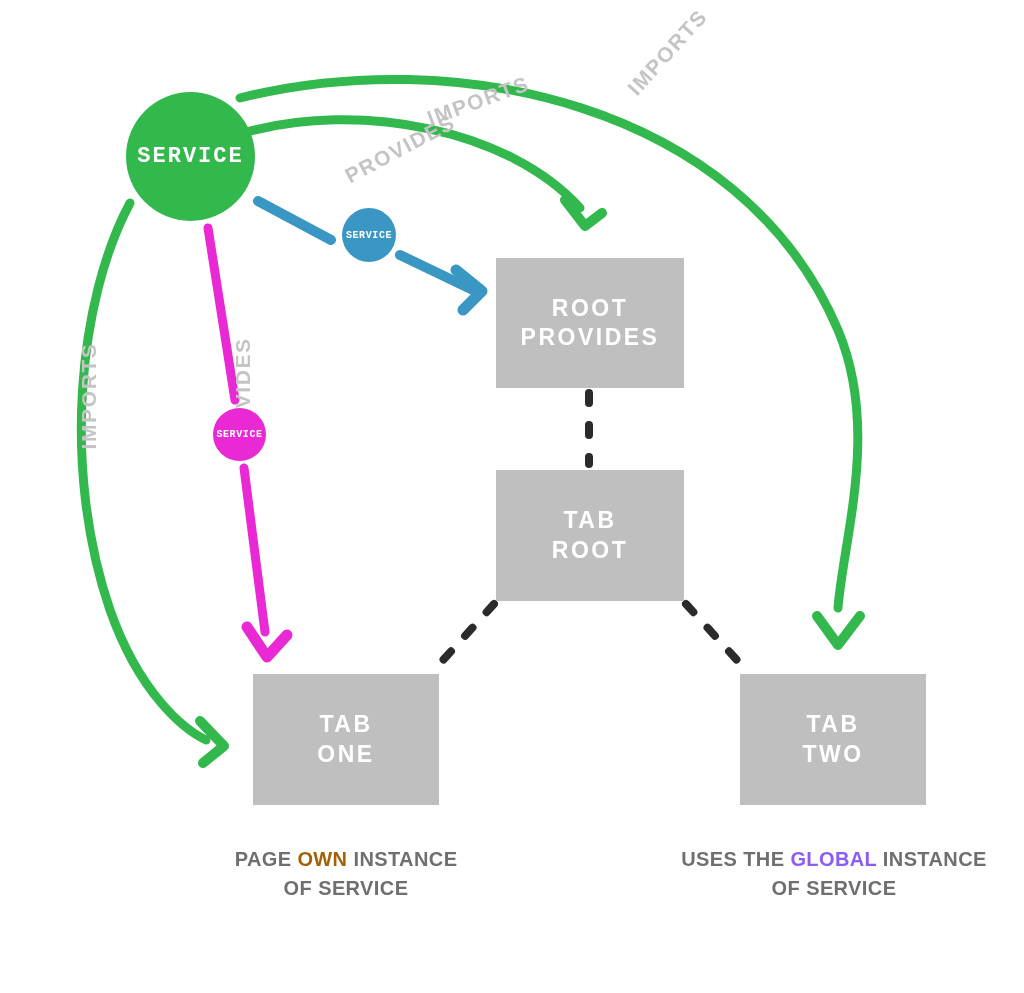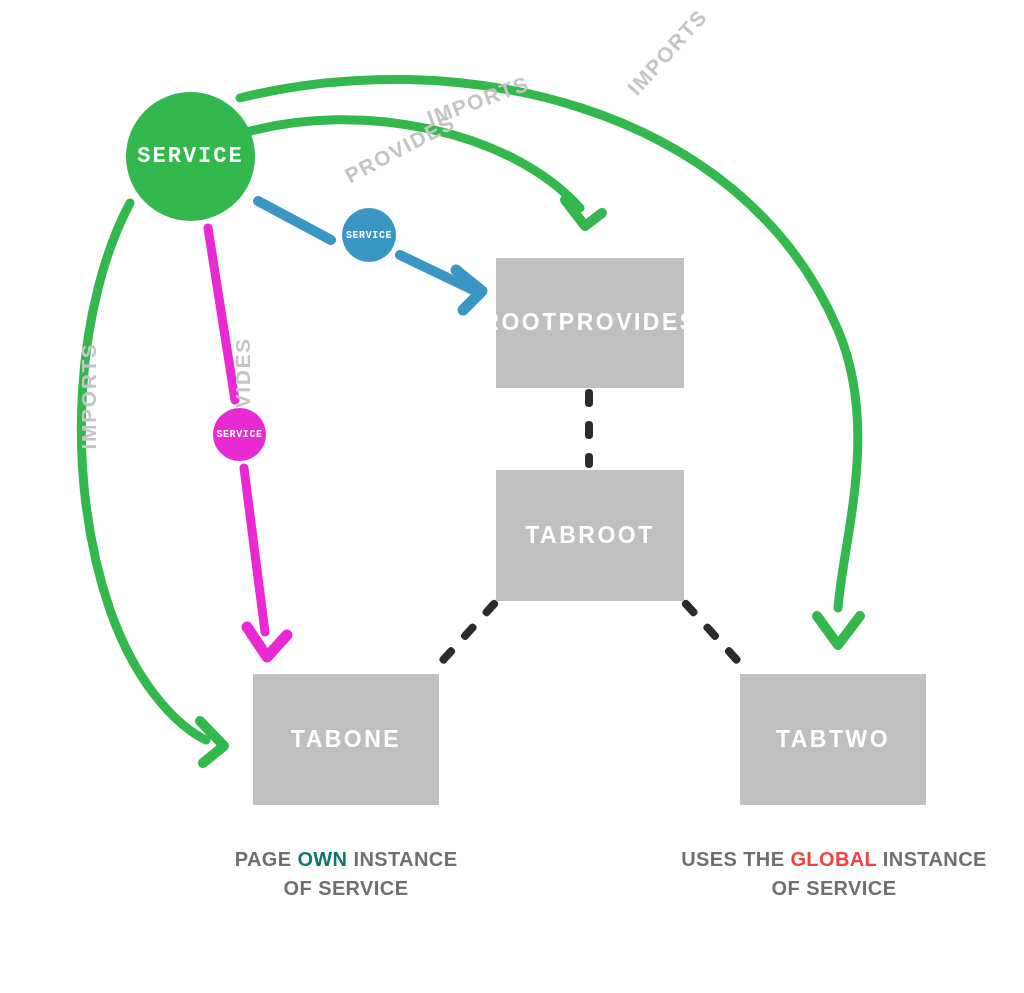--- a/index.html
+++ b/index.html
@@ -24,21 +24,21 @@
     top: 0;
     width: 1024px;
     height: 993px;
   }
 
   
   .node-box {
     position: absolute;
     background: #bfbfbf;
     display: flex;
-    flex-direction: row;
+    flex-direction: column;
     align-items: center;
     justify-content: center;
     color: #ffffff;
     font-weight: 700;
     letter-spacing: 2.5px;
     text-align: center;
     line-height: 1.28;
     font-size: 23px;
   }
   .node-box .line2 { display: block; }
@@ -101,22 +101,22 @@
     text-align: center;
     color: #6f6f6f;
     font-weight: 700;
     font-size: 20px;
     letter-spacing: 0.4px;
     line-height: 1.45;
     font-stretch: condensed;
   }
   #caption-tab-one { left: 180px; top: 845px; width: 332px; }
   #caption-tab-two { left: 668px; top: 845px; width: 332px; }
-  .hl-own    { color: #0f766e; }
-  .hl-global { color: #ef4444; }
+  .hl-own    { color: #a16207; }
+  .hl-global { color: #8b5cf6; }
 
   
   #watermark {
     position: absolute;
     left: 490px;
     top: 713px;
     width: 196px;
     text-align: center;
     color: #dcdcdc;
     font-size: 21px;

